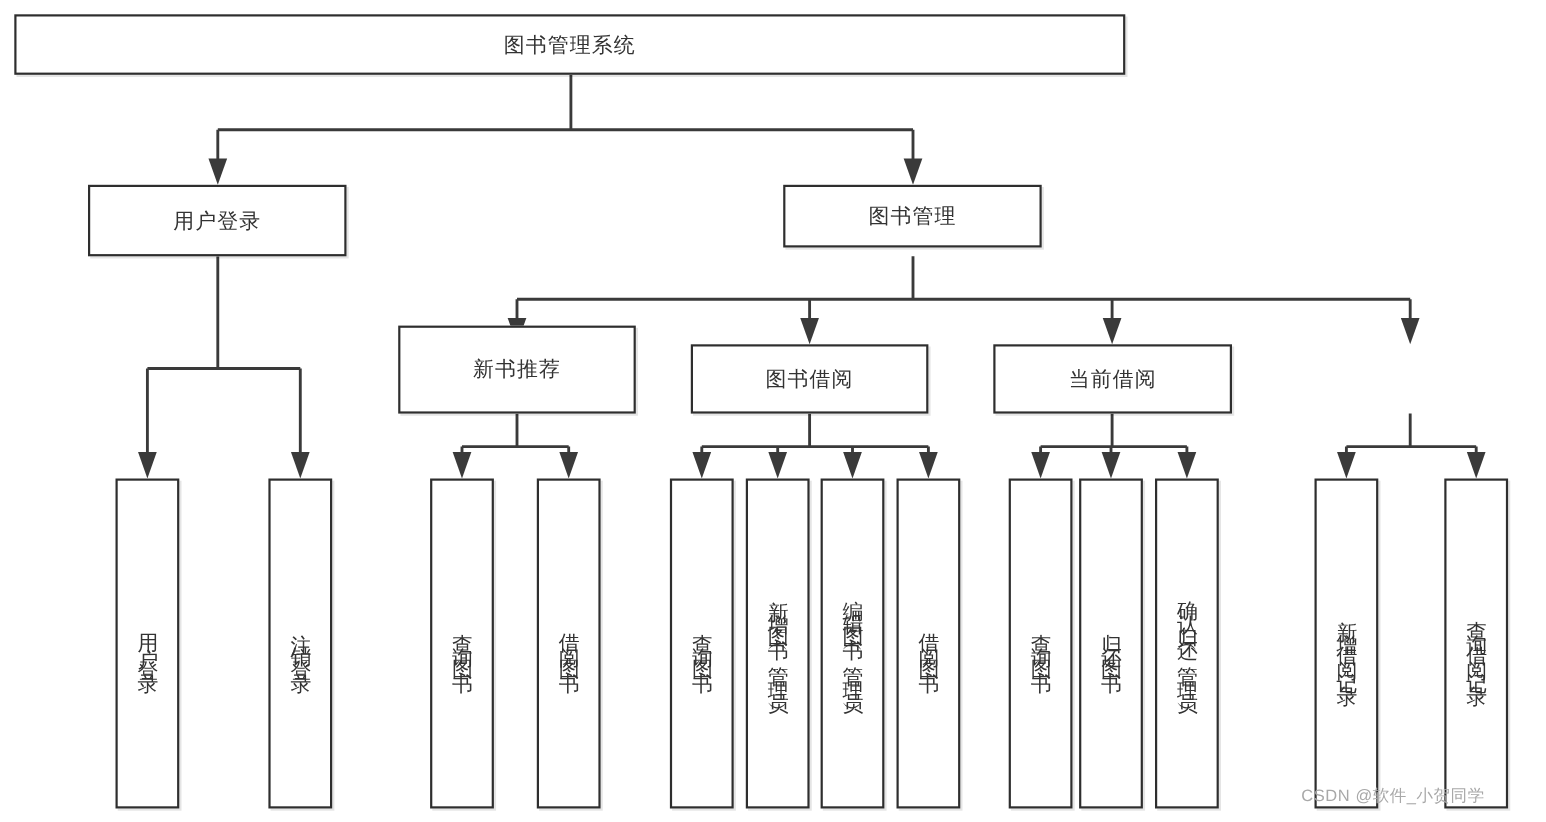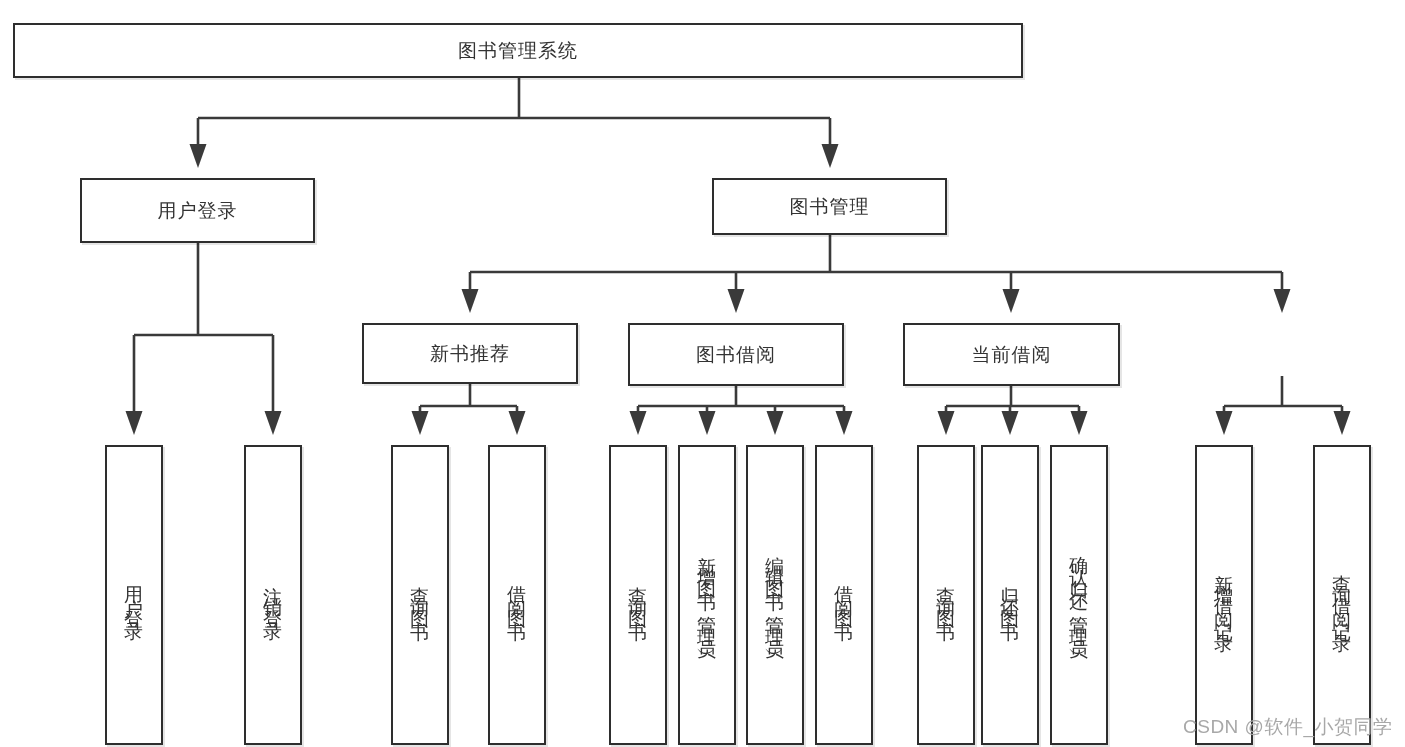--- a/index.html
+++ b/index.html
@@ -24,41 +24,40 @@
   .box {
     position: absolute;
     z-index: 2;
     box-sizing: border-box;
     background: #ffffff;
     border: 2.5px solid #2e2e2e;
     box-shadow: 2px 2px 0 rgba(0,0,0,0.10);
     display: flex;
     align-items: center;
     justify-content: center;
-    margin-top: 10px;
   }
   .box .lbl {
     font-size: 19px;
     color: #333333;
     letter-spacing: 1px;
     white-space: nowrap;
   }
   .leaf .lbl {
     writing-mode: vertical-rl;
     text-orientation: mixed;
     line-height: 1;
     letter-spacing: 12px;
     white-space: normal;
   }
   .watermark {
     position: absolute;
     z-index: 3;
     left: 1183px;
     top: 714px;
-    font-size: 19px;
+    font-size: 15px;
     letter-spacing: 0.5px;
     color: #a8a8a8;
     white-space: nowrap;
   }
 </style>
 </head>
 <body>
 
 <div class="stage">
 
@@ -97,21 +96,21 @@
     <span class="lbl">图书管理系统</span>
   </div>
 
   <div class="box" style="left:80px;top:168px;width:235px;height:65px">
     <span class="lbl">用户登录</span>
   </div>
   <div class="box" style="left:712px;top:168px;width:235px;height:57px">
     <span class="lbl">图书管理</span>
   </div>
 
-  <div class="box" style="left:362px;top:313px;width:216px;height:61px">
+  <div class="box" style="left:362px;top:296px;width:216px;height:80px">
     <span class="lbl">新书推荐</span>
   </div>
   <div class="box" style="left:903px;top:313px;width:217px;height:63px">
     <span class="lbl">当前借阅</span>
   </div>
   <div class="box" style="left:628px;top:313px;width:216px;height:63px">
     <span class="lbl">图书借阅</span>
   </div>
 
   <div class="box leaf" style="left:105px;top:435px;width:58px;height:300px">

